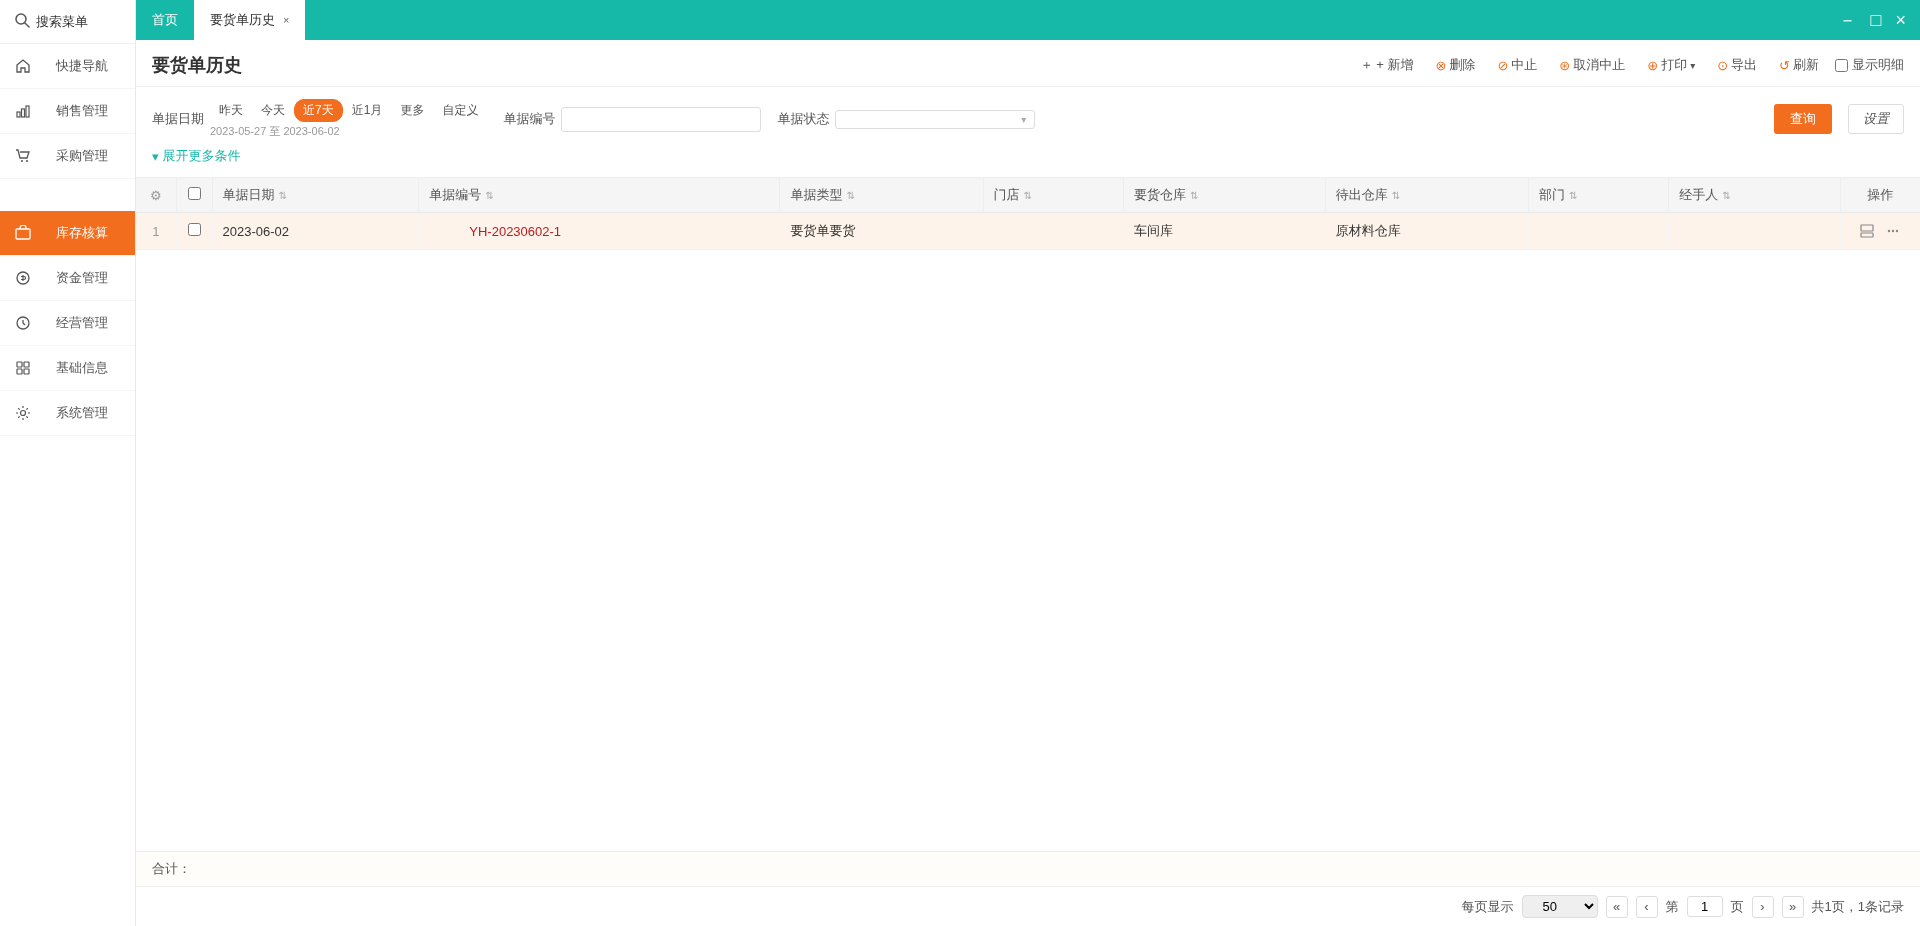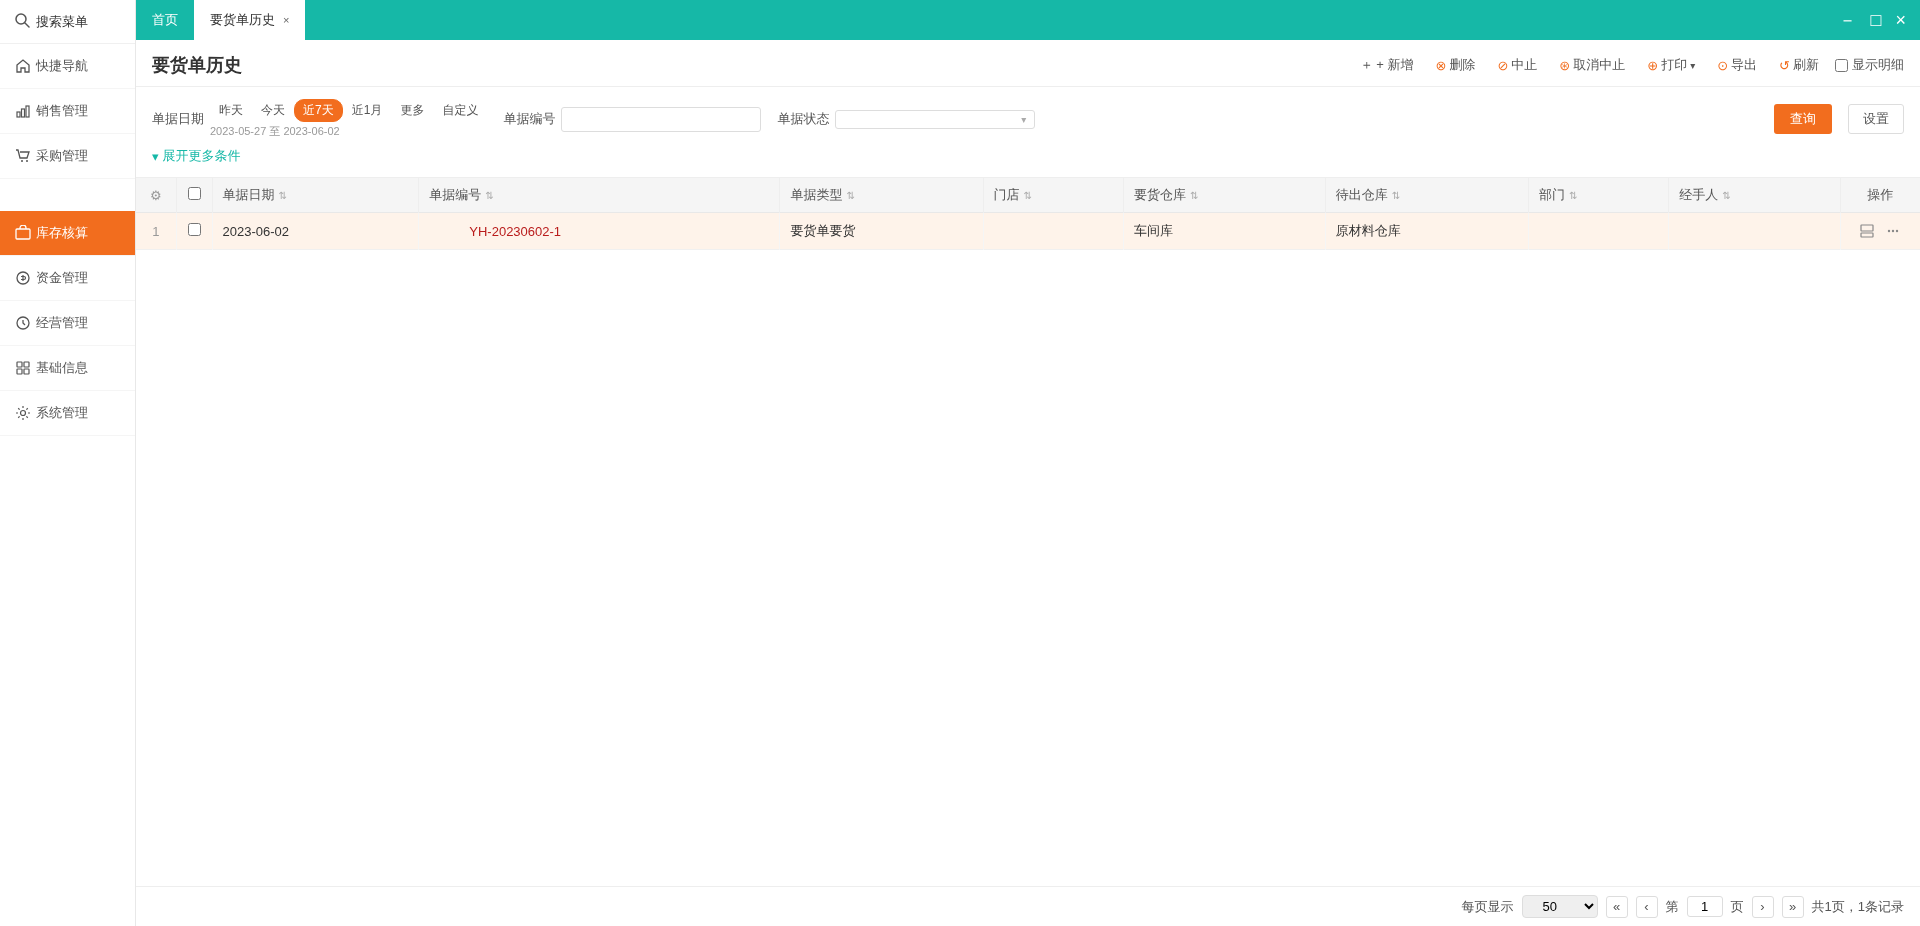--- a/index.html
+++ b/index.html
@@ -19,21 +19,21 @@
       align-items: center;
       gap: 6px;
       padding: 12px 14px;
       cursor: pointer;
       color: #333;
       border-bottom: 1px solid #f0f0f0;
     }
     .sidebar-item {
       display: flex;
       align-items: center;
-      gap: 4px;
+      gap: 24px;
       padding: 13px 14px;
       cursor: pointer;
       color: #555;
       border-bottom: 1px solid #f5f5f5;
       transition: background 0.2s;
     }
     .sidebar-item.active {
       background: #f26d1e;
       color: #fff;
       margin-top: 32px;
@@ -142,20 +142,21 @@
       font-size: 13px;
     }
     .btn-default {
       background: #fff;
       color: #555;
       border: 1px solid #ddd;
       padding: 5px 14px;
       border-radius: 3px;
       cursor: pointer;
       font-size: 13px;
+      font-style: italic;
     }
 
     
     .filter-area {
       background: #fff;
       padding: 12px 16px;
       border-bottom: 1px solid #eee;
       flex-shrink: 0;
     }
     .filter-row {
@@ -623,20 +624,23 @@
                     <circle cx="8" cy="8" r="1.2" fill="#888"></circle>
                     <circle cx="12" cy="8" r="1.2" fill="#888"></circle>
                   </svg>
               </span>
             </td>
           </tr>
         </tbody>
       </table>
     </div>
 
+    <div class="table-footer">
+      <span>合计：</span>
+    </div>
 
     <div class="pagination">
       <span>每页显示</span>
       <select class="page-select">
         <option value="50" selected="">50</option>
         <option value="10">10</option>
         <option value="20">20</option>
         <option value="100">100</option>
       </select>
       <button class="page-btn">«</button>

